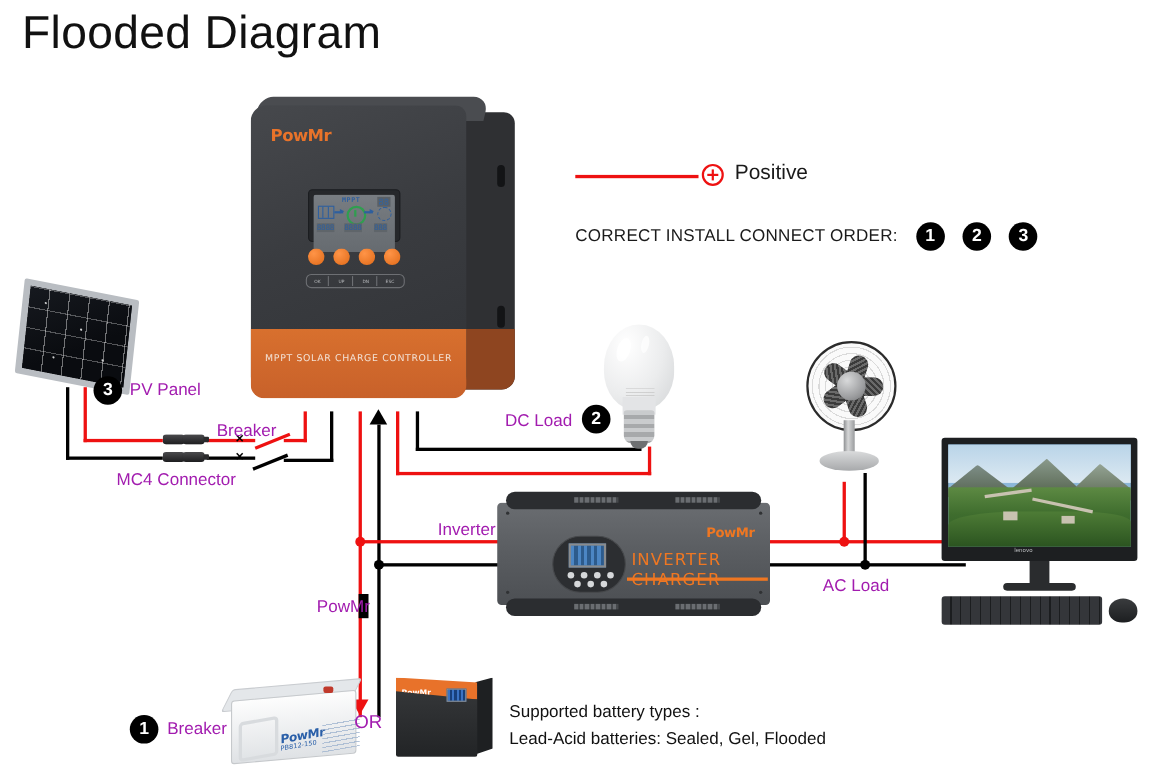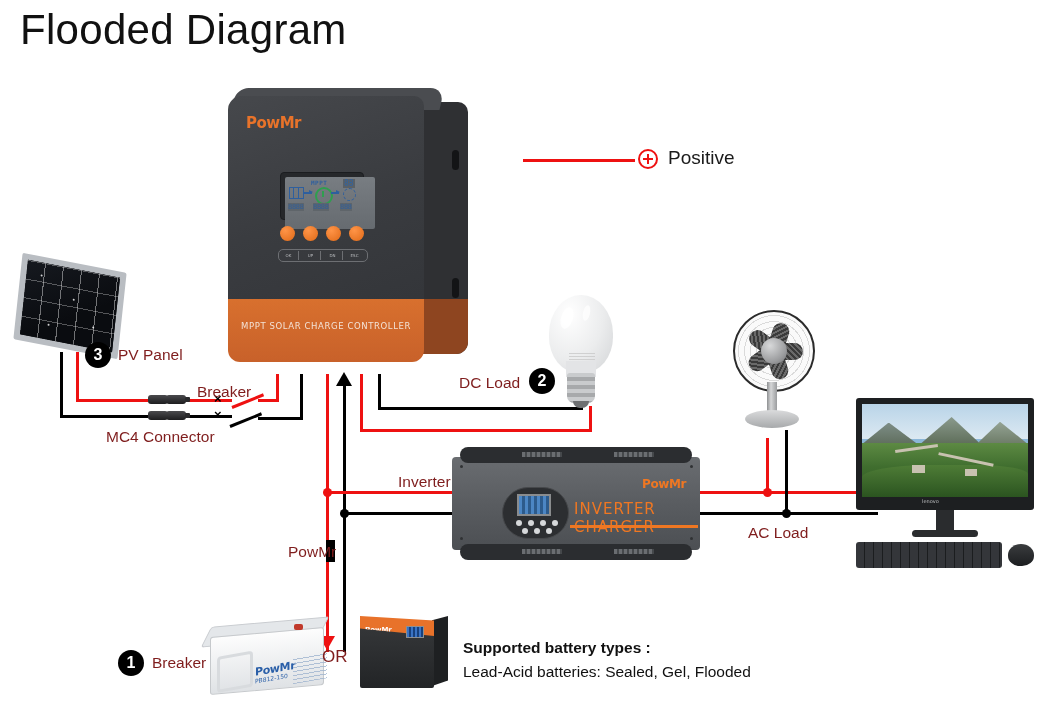--- a/index.html
+++ b/index.html
@@ -50,21 +50,21 @@
              background-image:linear-gradient(180deg,#d8702e 0%,#c8612a 100%);}
   #ctrl-bottom-side{position:absolute;left:186px;top:211px;width:54px;height:55px;background:#8e4520;
              border-radius:0 0 12px 4px;}
   #brand{position:absolute;left:18px;top:18px;font-size:15px;font-weight:bold;color:#e8732a;
          font-family:"DejaVu Sans", sans-serif;letter-spacing:-.5px;}
   #ctrl-caption{position:absolute;left:0;top:22px;width:196px;text-align:center;font-size:8.5px;
          color:#f3e2d6;letter-spacing:.6px;font-family:"DejaVu Sans", sans-serif;}
   #lcd-bezel{position:absolute;left:52px;top:76px;width:82px;height:46px;background:#26282b;
              border-radius:4px;border:1px solid #1b1d20;}
   #lcd{position:absolute;left:4px;top:4px;width:74px;height:52px;background:#6f7478;border-radius:2px;
-       background-image:linear-gradient(180deg,#787d82,#666b70);overflow:hidden;padding-left:16px;}
+       background-image:linear-gradient(180deg,#787d82,#666b70);overflow:hidden;}
   .seg{position:absolute;color:#2e5f9e;font-family:"DejaVu Sans Mono", monospace;font-size:6px;}
   #lcd-mppt{left:26px;top:2px;font-size:6px;font-weight:bold;letter-spacing:.5px;}
   #lcd-batt{left:58px;top:2px;font-size:8px;background:#5a6066;color:#31639f;padding:0 1px;}
   .lcd-ico{position:absolute;border:1.4px solid #2e5f9e;}
   #lcd-pv{left:4px;top:10px;width:13px;height:10px;}
   #lcd-pv:before{content:"";position:absolute;left:3px;top:0;width:1.4px;height:10px;background:#2e5f9e;}
   #lcd-pv:after{content:"";position:absolute;left:7.5px;top:0;width:1.4px;height:10px;background:#2e5f9e;}
   #lcd-circ{position:absolute;left:30px;top:10px;width:14px;height:14px;border-radius:50%;
             border:2px solid #2f9e4f;}
   #lcd-circ:after{content:"";position:absolute;left:5px;top:2px;width:2px;height:6px;background:#2f9e4f;}
@@ -107,21 +107,21 @@
   .xmark{position:absolute;font-size:13px;font-weight:bold;color:#000;line-height:10px;}
 
   
   .brk-arm{position:absolute;height:3px;background:#000;transform-origin:left center;}
   .brk-arm.pos{background:#ee1111;}
 
   
   #fuse-box{position:absolute;left:326px;top:540px;width:9px;height:22px;background:#000;}
 
   
-  .lab{position:absolute;font-size:15.5px;color:#7f1d1d;white-space:nowrap;}
+  .lab{position:absolute;font-size:15.5px;color:#a21caf;white-space:nowrap;}
 
   
   .arrow-up{position:absolute;width:0;height:0;border-left:8px solid transparent;
             border-right:8px solid transparent;border-bottom:14px solid #000;}
   .arrow-down{position:absolute;width:0;height:0;border-left:8px solid transparent;
             border-right:8px solid transparent;border-top:14px solid #ee1111;}
 
   
   #bulb{left:545px;top:295px;width:72px;height:112px;}
   #bulb-glass{position:absolute;left:4px;top:0;width:64px;height:78px;border-radius:50% 50% 46% 46%;
@@ -222,32 +222,38 @@
   #li-orange{position:absolute;left:0;top:8px;width:74px;height:20px;background:#e8722a;
      clip-path:polygon(0 0,100% 22%,100% 100%,0 62%);}
   #li-side{position:absolute;left:72px;top:8px;width:16px;height:70px;background:#1e2022;
      clip-path:polygon(0 6%,100% 0,100% 92%,0 100%);}
   #li-brand{position:absolute;left:5px;top:10px;font-size:7px;font-weight:bold;color:#ffffff;
      font-family:"DejaVu Sans", sans-serif;}
   #li-lcd{position:absolute;left:46px;top:18px;width:16px;height:10px;background:#1f4f92;
      background-image:repeating-linear-gradient(90deg,#3a73c4 0 2px,#17407c 2px 4px);border:1px solid #8d8f91;}
 
   .smalltxt{position:absolute;font-size:15.5px;color:#111;}
-  #sup-title{font-weight:bold;}
+  #sup-title{font-weight:normal;}
 </style>
 </head>
 <body>
 
 <div class="abs" id="page-title">Flooded Diagram</div>
 
 <div class="abs" id="legend">
   <div class="lg-row">
     <div class="lg-line"></div>
     <div class="lg-sym plus"></div>
     <div class="lg-txt">Positive</div>
+  </div>
+  <div id="order-row">
+    <span id="order-label">CORRECT INSTALL CONNECT ORDER:</span>
+    <span class="badge" style="margin-left:12px">1</span>
+    <span class="badge" style="margin-left:12px">2</span>
+    <span class="badge" style="margin-left:12px">3</span>
   </div>
 </div>
 
 <div class="wire-v" style="left:60px;top:352px;height:66px;"></div>
 <div class="wire-h" style="left:60px;top:415px;width:88px;"></div>
 
 <div class="wire-v pos" style="left:76px;top:352px;height:50px;"></div>
 <div class="wire-h pos" style="left:76px;top:399px;width:72px;"></div>
 
 <div class="wire-h pos" style="left:188px;top:399px;width:44px;"></div>

